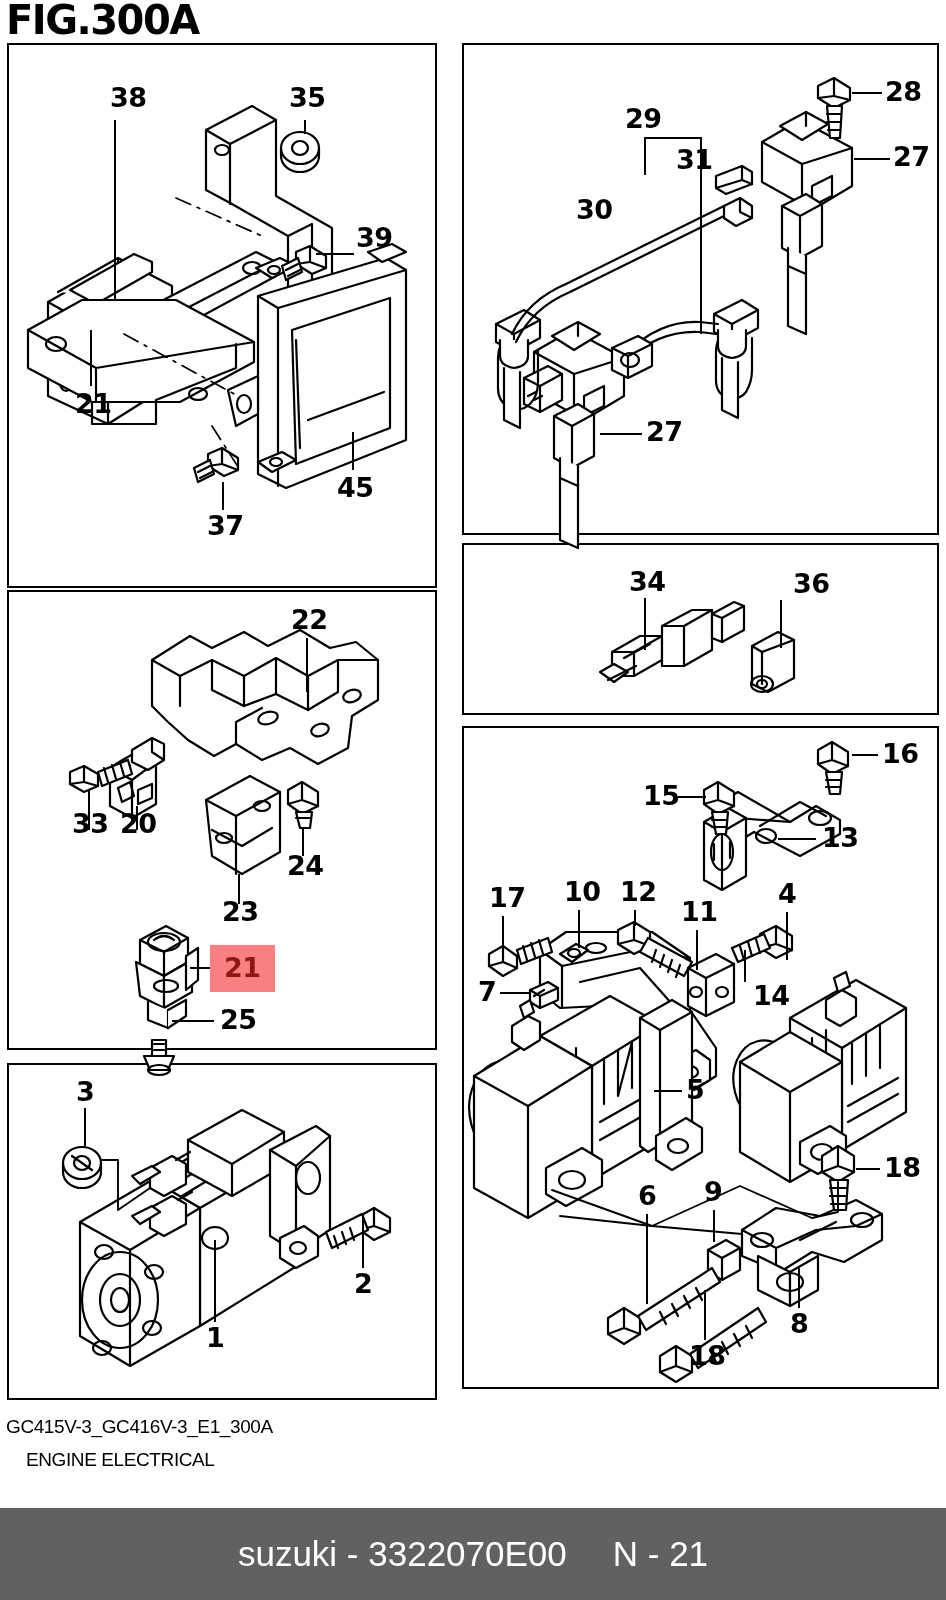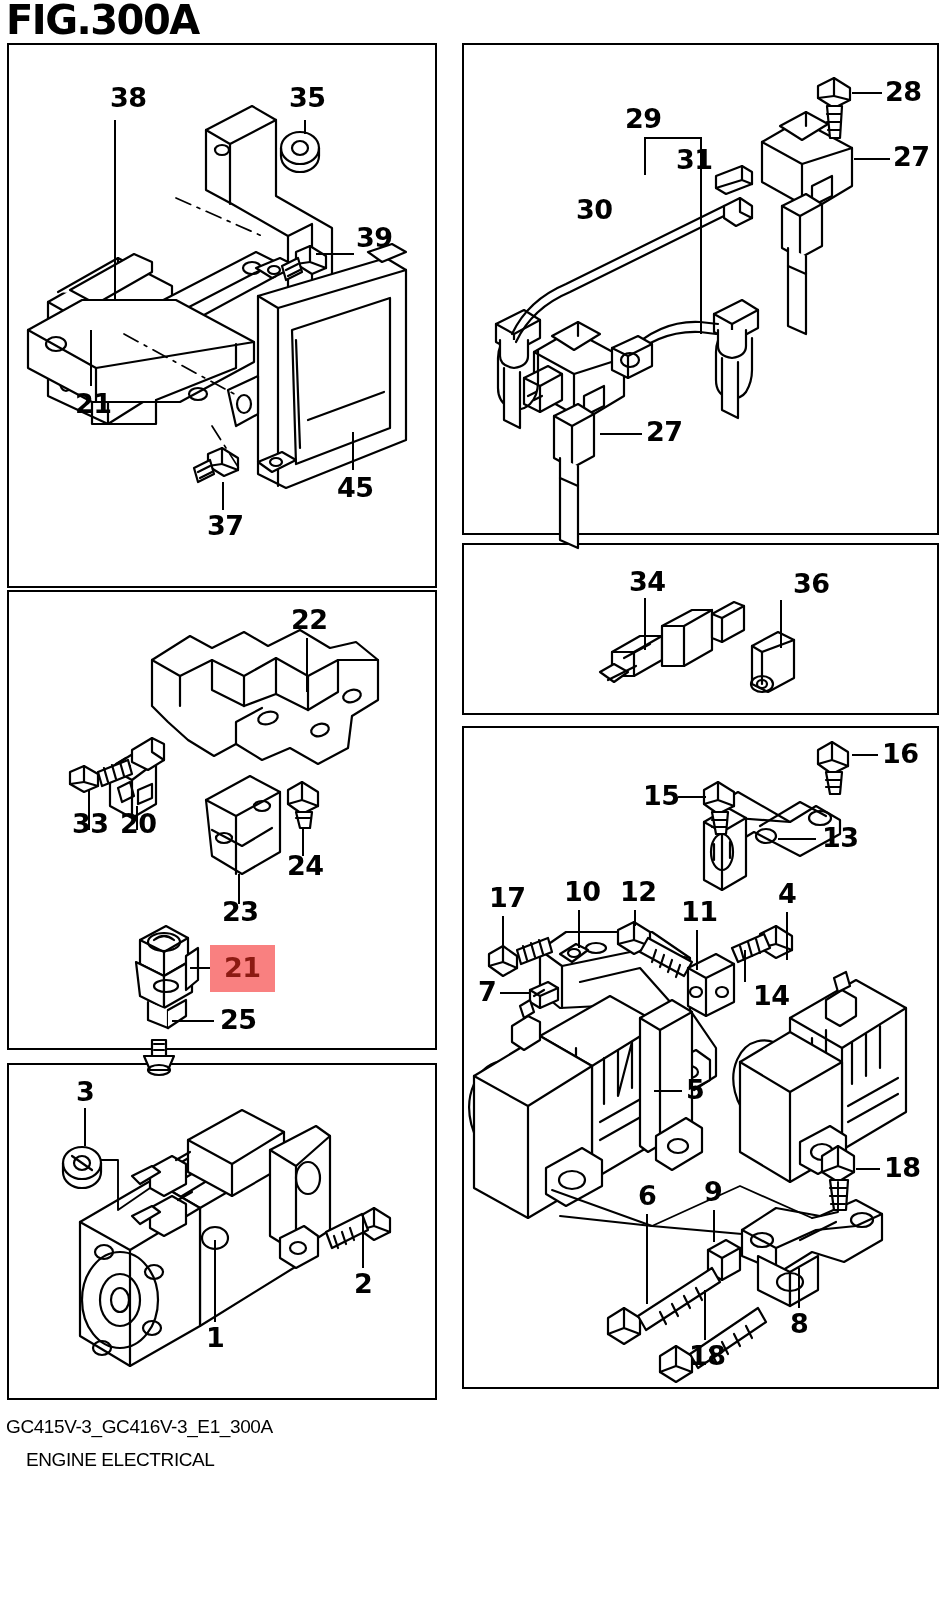--- a/index.html
+++ b/index.html
@@ -692,14 +692,20 @@
   <div class="lbl" style="left:686px;top:1076px;">5</div>
   <div class="lbl" style="left:638px;top:1182px;">6</div>
   <div class="lbl" style="left:704px;top:1178px;">9</div>
   <div class="lbl" style="left:790px;top:1310px;">8</div>
   <div class="lbl" style="left:884px;top:1154px;">18</div>
   <div class="lbl" style="left:689px;top:1342px;">18</div>
 
   <div class="caption" id="cap-code">GC415V-3_GC416V-3_E1_300A</div>
   <div class="caption" id="cap-name">ENGINE ELECTRICAL</div>
 
+  <div class="footer">
+    <div class="footer-inner">
+      <span class="footer-txt">suzuki - 3322070E00</span>
+      <span class="footer-txt">N - 21</span>
+    </div>
+  </div>
 
 </div>
 
 </body></html>

